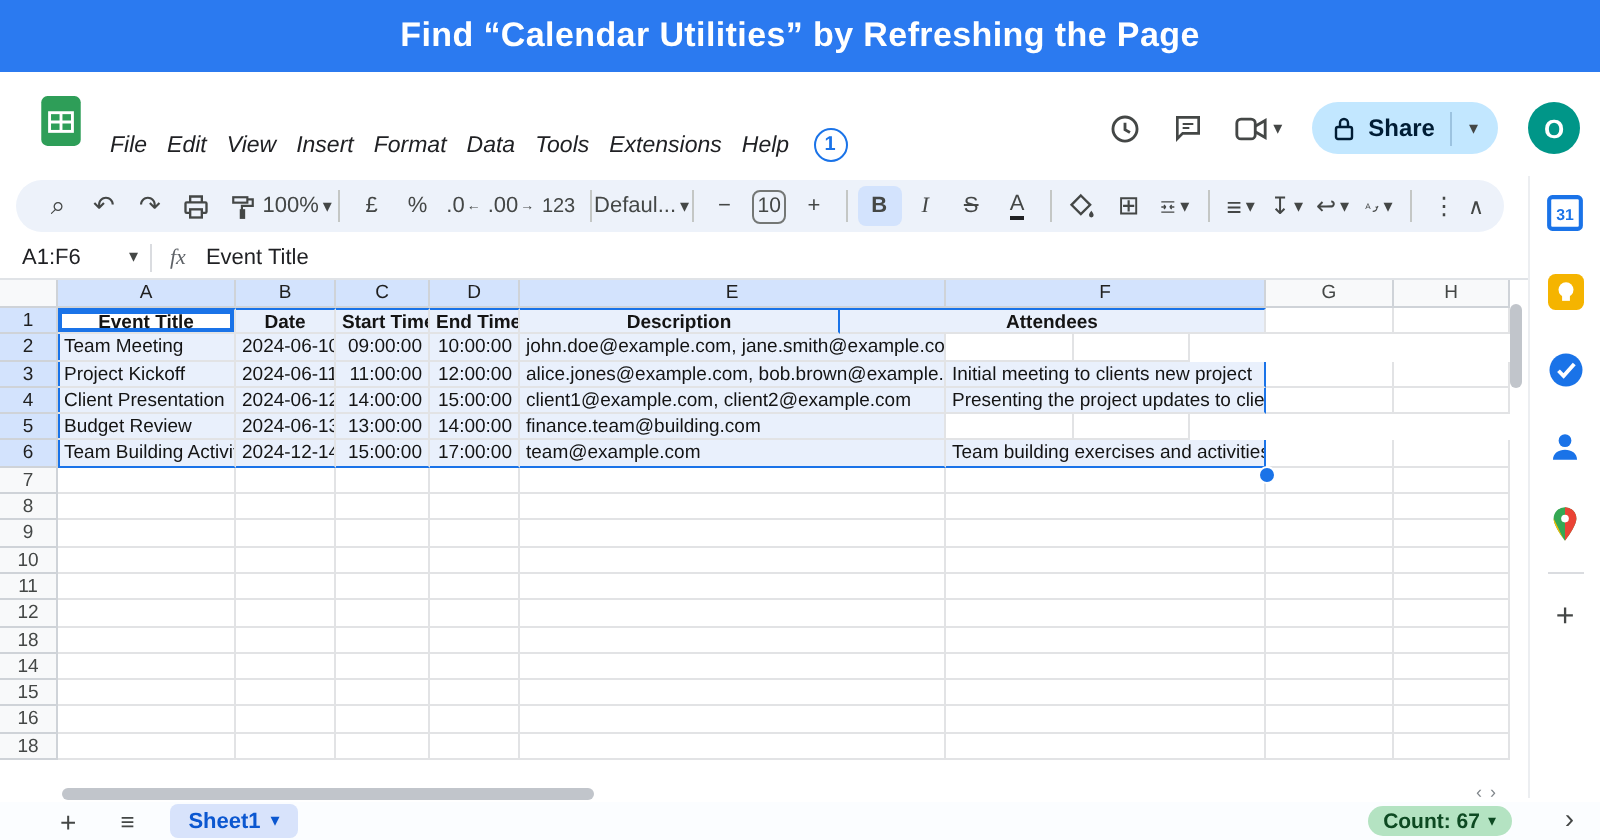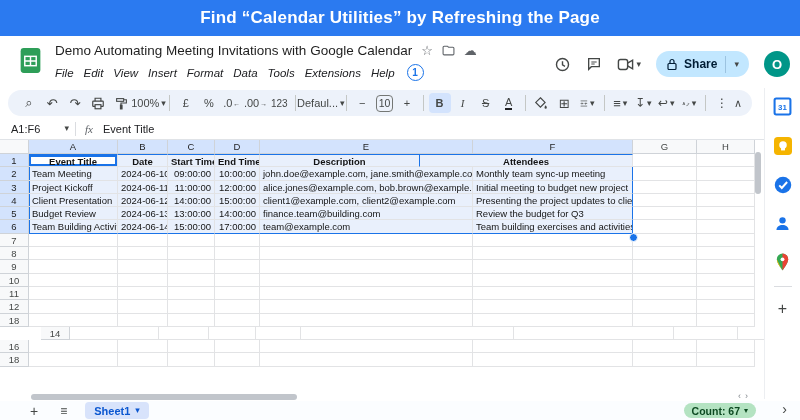--- a/index.html
+++ b/index.html
@@ -117,30 +117,20 @@
 <div class="header">
   <span class="logo">
     <svg width="27" height="27" viewBox="0 0 26 26">
       <rect x="3.5" y="1" width="19" height="24" rx="3" fill="#2e9e58"></rect>
       <g stroke="#fff" stroke-width="1.4" fill="none">
         <rect x="7.5" y="9" width="11" height="9"></rect>
         <path d="M7.5 13.5h11M13 9v9"></path>
       </g>
     </svg>
   </span>
-  <div class="trow">
-    <span class="title">Demo Automating Meeting Invitations with Google Calendar</span>
-    <span class="doc-ic">☆</span>
-    <span class="doc-ic">
-      <svg width="13" height="11" viewBox="0 0 24 20" fill="none" stroke="#5f6368" stroke-width="2">
-        <path d="M2 4a2 2 0 0 1 2-2h6l2 2h8a2 2 0 0 1 2 2v10a2 2 0 0 1-2 2H4a2 2 0 0 1-2-2z"></path>
-      </svg>
-    </span>
-    <span class="doc-ic">☁</span>
-  </div>
   <div class="mrow">
     <span style="display:flex;align-items:center;">
         <span class="mitem">File</span>
         <span class="mitem">Edit</span>
         <span class="mitem">View</span>
         <span class="mitem">Insert</span>
         <span class="mitem">Format</span>
         <span class="mitem">Data</span>
         <span class="mitem">Tools</span>
         <span class="mitem">Extensions</span>
@@ -307,32 +297,31 @@
       <div class="gc" style="width: 64px;"></div>
       <div class="gc" style="width: 58px;"></div>
     </div>
     <div class="grow">
       <div class="gch sel" style="width: 29px; height: 13.3px; line-height: 13.3px;">2</div>
       <div class="gc sel bL" style="width: 89px;">Team Meeting</div>
       <div class="gc r sel" style="width: 50px;">2024-06-10</div>
       <div class="gc r sel" style="width: 47px;">09:00:00</div>
       <div class="gc r sel" style="width: 45px;">10:00:00</div>
       <div class="gc sel" style="width: 213px;">john.doe@example.com, jane.smith@example.com</div>
-      <div class="gc sel bR" style="width: 160px;">Monthly team sync-up meeting</div>
       <div class="gc" style="width: 64px;"></div>
       <div class="gc" style="width: 58px;"></div>
     </div>
     <div class="grow">
       <div class="gch sel" style="width: 29px; height: 13.3px; line-height: 13.3px;">3</div>
       <div class="gc sel bL" style="width: 89px;">Project Kickoff</div>
       <div class="gc r sel" style="width: 50px;">2024-06-11</div>
       <div class="gc r sel" style="width: 47px;">11:00:00</div>
       <div class="gc r sel" style="width: 45px;">12:00:00</div>
       <div class="gc sel" style="width: 213px;">alice.jones@example.com, bob.brown@example.com</div>
-      <div class="gc sel bR" style="width: 160px;">Initial meeting to budget new project</div>
+      <div class="gc sel bR" style="width: 160px;">Initial meeting to clients new project</div>
       <div class="gc" style="width: 64px;"></div>
       <div class="gc" style="width: 58px;"></div>
     </div>
     <div class="grow">
       <div class="gch sel" style="width: 29px; height: 13.3px; line-height: 13.3px;">4</div>
       <div class="gc sel bL" style="width: 89px;">Client Presentation</div>
       <div class="gc r sel" style="width: 50px;">2024-06-12</div>
       <div class="gc r sel" style="width: 47px;">14:00:00</div>
       <div class="gc r sel" style="width: 45px;">15:00:00</div>
       <div class="gc sel" style="width: 213px;">client1@example.com, client2@example.com</div>
@@ -340,28 +329,27 @@
       <div class="gc" style="width: 64px;"></div>
       <div class="gc" style="width: 58px;"></div>
     </div>
     <div class="grow">
       <div class="gch sel" style="width: 29px; height: 13.3px; line-height: 13.3px;">5</div>
       <div class="gc sel bL" style="width: 89px;">Budget Review</div>
       <div class="gc r sel" style="width: 50px;">2024-06-13</div>
       <div class="gc r sel" style="width: 47px;">13:00:00</div>
       <div class="gc r sel" style="width: 45px;">14:00:00</div>
       <div class="gc sel" style="width: 213px;">finance.team@building.com</div>
-      <div class="gc sel bR" style="width: 160px;">Review the budget for Q3</div>
       <div class="gc" style="width: 64px;"></div>
       <div class="gc" style="width: 58px;"></div>
     </div>
     <div class="grow">
       <div class="gch sel" style="width: 29px; height: 13.3px; line-height: 13.3px;">6</div>
       <div class="gc sel bB bL" style="width: 89px;">Team Building Activity</div>
-      <div class="gc r sel bB" style="width: 50px;">2024-06-14</div>
+      <div class="gc r sel bB" style="width: 50px;">2024-12-14</div>
       <div class="gc r sel bB" style="width: 47px;">15:00:00</div>
       <div class="gc r sel bB" style="width: 45px;">17:00:00</div>
       <div class="gc sel bB" style="width: 213px;">team@example.com</div>
       <div class="gc sel bB bR" style="width: 160px;">Team building exercises and activities</div>
       <div class="gc" style="width: 64px;"></div>
       <div class="gc" style="width: 58px;"></div>
     </div>
     <div class="grow">
       <div class="gch" style="width: 29px; height: 13.3px; line-height: 13.3px;">7</div>
       <div class="gc" style="width: 89px;"></div>
@@ -433,21 +421,32 @@
       <div class="gc" style="width: 89px;"></div>
       <div class="gc r" style="width: 50px;"></div>
       <div class="gc r" style="width: 47px;"></div>
       <div class="gc r" style="width: 45px;"></div>
       <div class="gc" style="width: 213px;"></div>
       <div class="gc" style="width: 160px;"></div>
       <div class="gc" style="width: 64px;"></div>
       <div class="gc" style="width: 58px;"></div>
     </div>
     <div class="grow">
-      <div class="gch" style="width: 29px; height: 13.3px; line-height: 13.3px; margin-left: 41px;">14</div>
+      <div class="gch" style="width: 29px; height: 13.3px; line-height: 13.3px;">14</div>
+      <div class="gc" style="width: 89px;"></div>
+      <div class="gc r" style="width: 50px;"></div>
+      <div class="gc r" style="width: 47px;"></div>
+      <div class="gc r" style="width: 45px;"></div>
+      <div class="gc" style="width: 213px;"></div>
+      <div class="gc" style="width: 160px;"></div>
+      <div class="gc" style="width: 64px;"></div>
+      <div class="gc" style="width: 58px;"></div>
+    </div>
+    <div class="grow">
+      <div class="gch" style="width: 29px; height: 13.3px; line-height: 13.3px;">15</div>
       <div class="gc" style="width: 89px;"></div>
       <div class="gc r" style="width: 50px;"></div>
       <div class="gc r" style="width: 47px;"></div>
       <div class="gc r" style="width: 45px;"></div>
       <div class="gc" style="width: 213px;"></div>
       <div class="gc" style="width: 160px;"></div>
       <div class="gc" style="width: 64px;"></div>
       <div class="gc" style="width: 58px;"></div>
     </div>
     <div class="grow">

